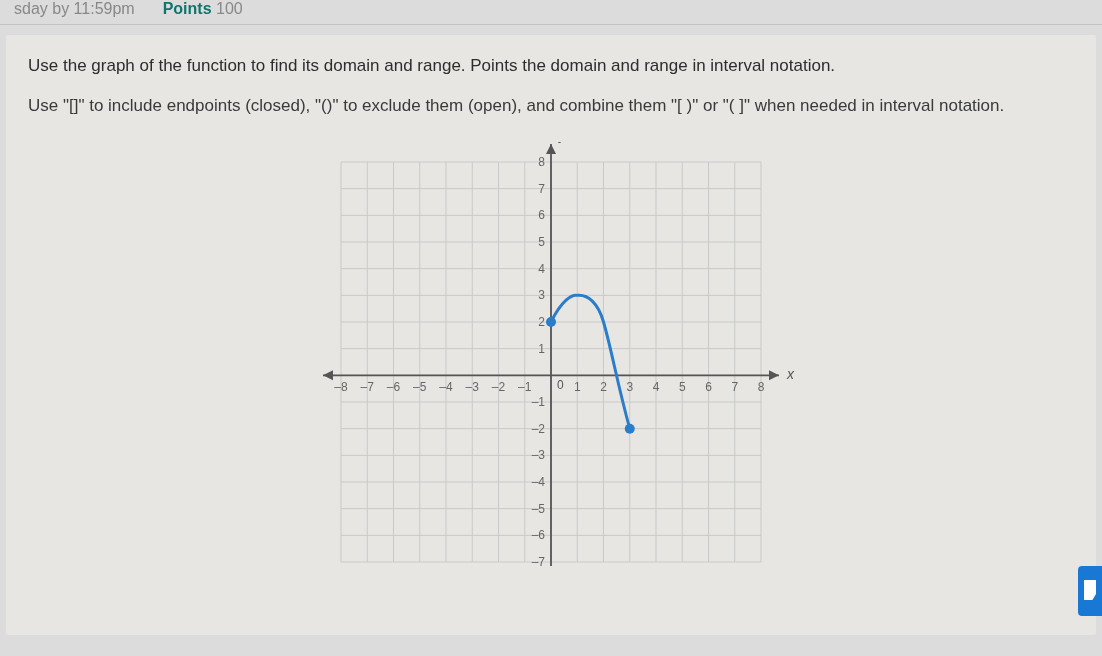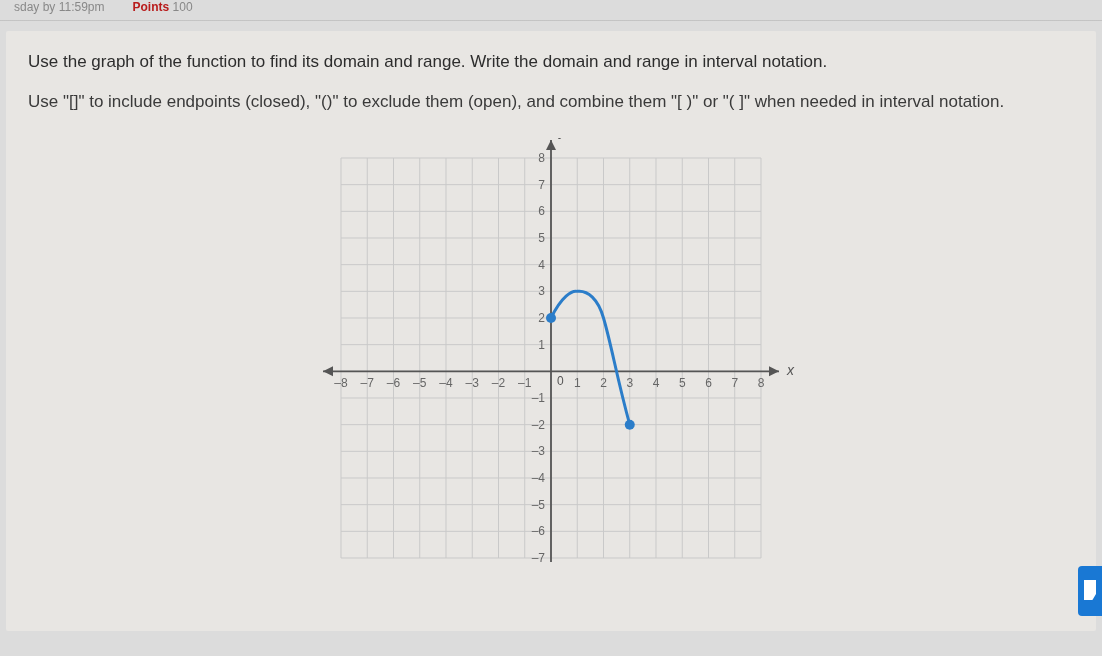--- a/index.html
+++ b/index.html
@@ -9,25 +9,25 @@
     width: 1102px;
     height: 656px;
     overflow: hidden;
     color: #3a3a3a;
   }
   .header-bar {
     padding: 0 14px 6px 14px;
     display: flex;
     gap: 28px;
     align-items: baseline;
-    font-size: 12px;
+    font-size: 16px;
     color: #555;
   }
   .header-bar .faded { color: #888; }
-  .header-bar strong { font-weight: 700; color: #b91c1c; }
+  .header-bar strong { font-weight: 700; color: #0f766e; }
   .divider {
     height: 1px;
     background: linear-gradient(#bbb, #ccc);
     margin-bottom: 10px;
   }
   .content {
     background: #e8e6e3;
     margin: 0 6px;
     padding: 18px 22px 4px 22px;
     border-radius: 2px;
@@ -79,21 +79,21 @@
   </span>
   <span>
     <strong>Points</strong>
     <span class="faded">100</span>
   </span>
 </div>
 
 <div class="divider"></div>
 
 <div class="content">
-  <p class="instr">Use the graph of the function to find its domain and range. Write the domain and range in interval notation.</p>
+  <p class="instr">Use the graph of the function to find its domain and range. Points the domain and range in interval notation.</p>
   <p class="instr2">Use "[]" to include endpoints (closed), "()" to exclude them (open), and combine them "[ )" or "( ]" when needed in interval notation.</p>
 
   <div class="chart-wrap">
     <svg id="chart" width="500" height="440">
         <line x1="40" y1="420" x2="40" y2="20" stroke="#c9c9c9" stroke-width="1"></line>
         <line x1="66.25" y1="420" x2="66.25" y2="20" stroke="#c9c9c9" stroke-width="1"></line>
         <line x1="92.5" y1="420" x2="92.5" y2="20" stroke="#c9c9c9" stroke-width="1"></line>
         <line x1="118.75" y1="420" x2="118.75" y2="20" stroke="#c9c9c9" stroke-width="1"></line>
         <line x1="145" y1="420" x2="145" y2="20" stroke="#c9c9c9" stroke-width="1"></line>
         <line x1="171.25" y1="420" x2="171.25" y2="20" stroke="#c9c9c9" stroke-width="1"></line>

